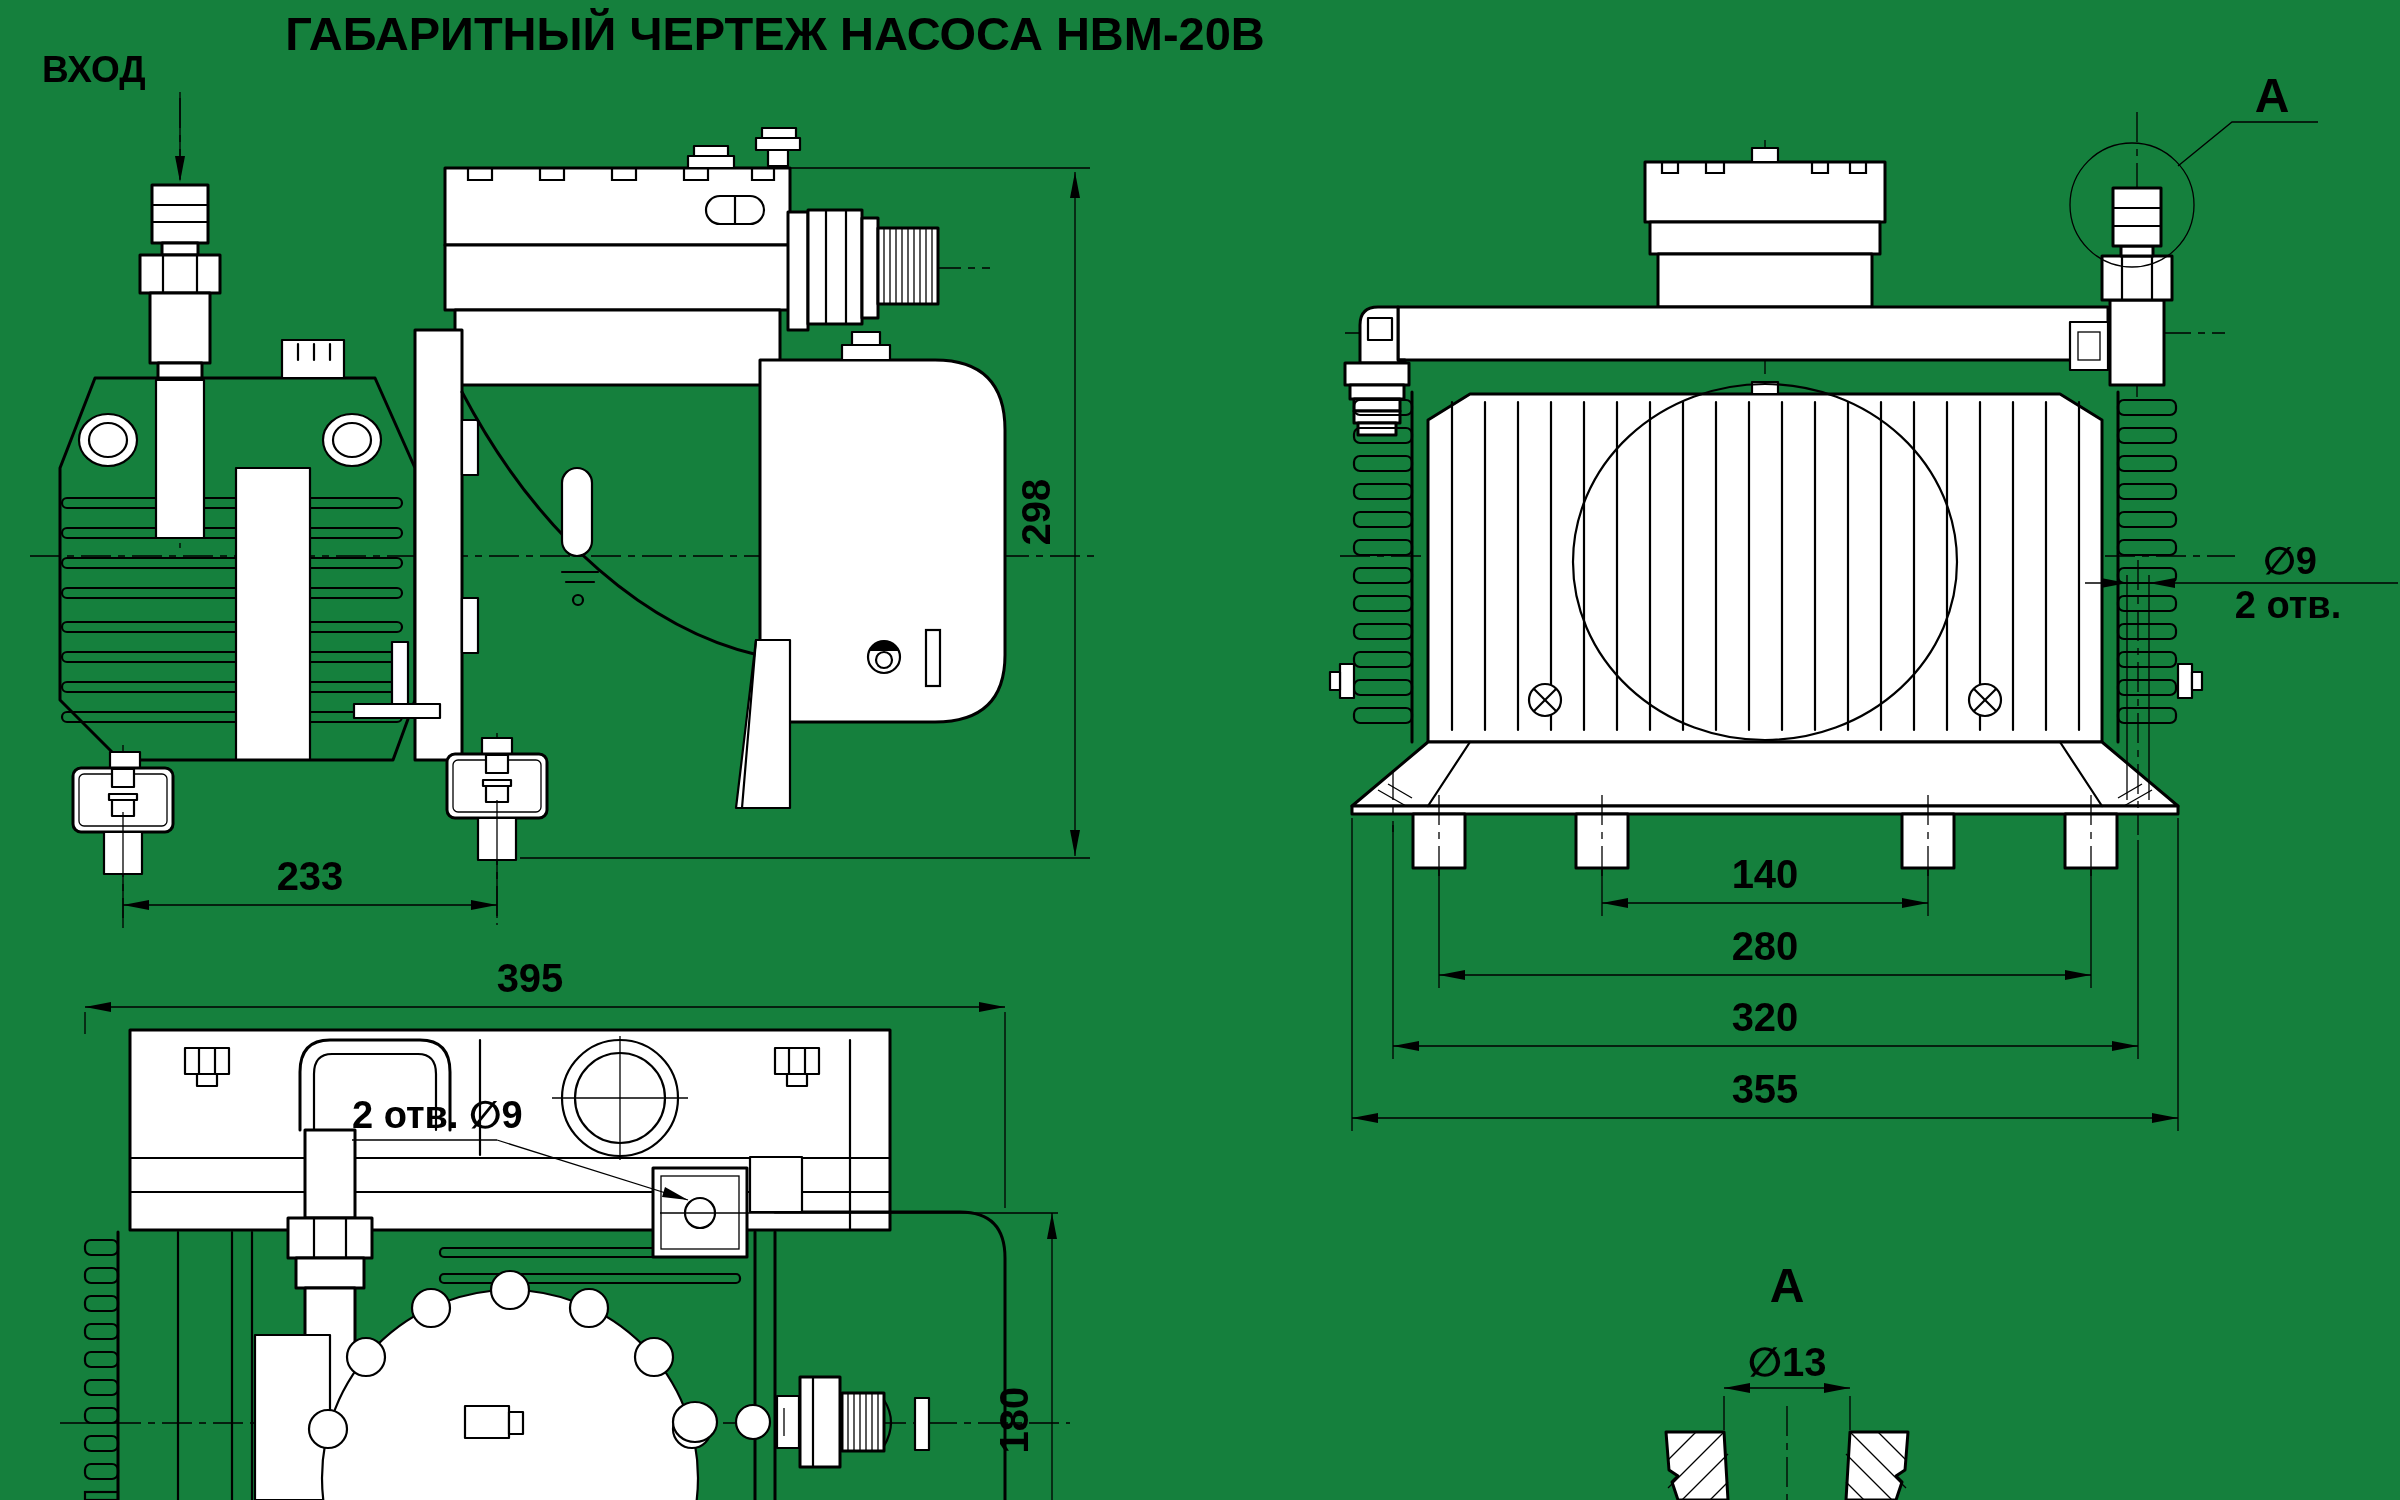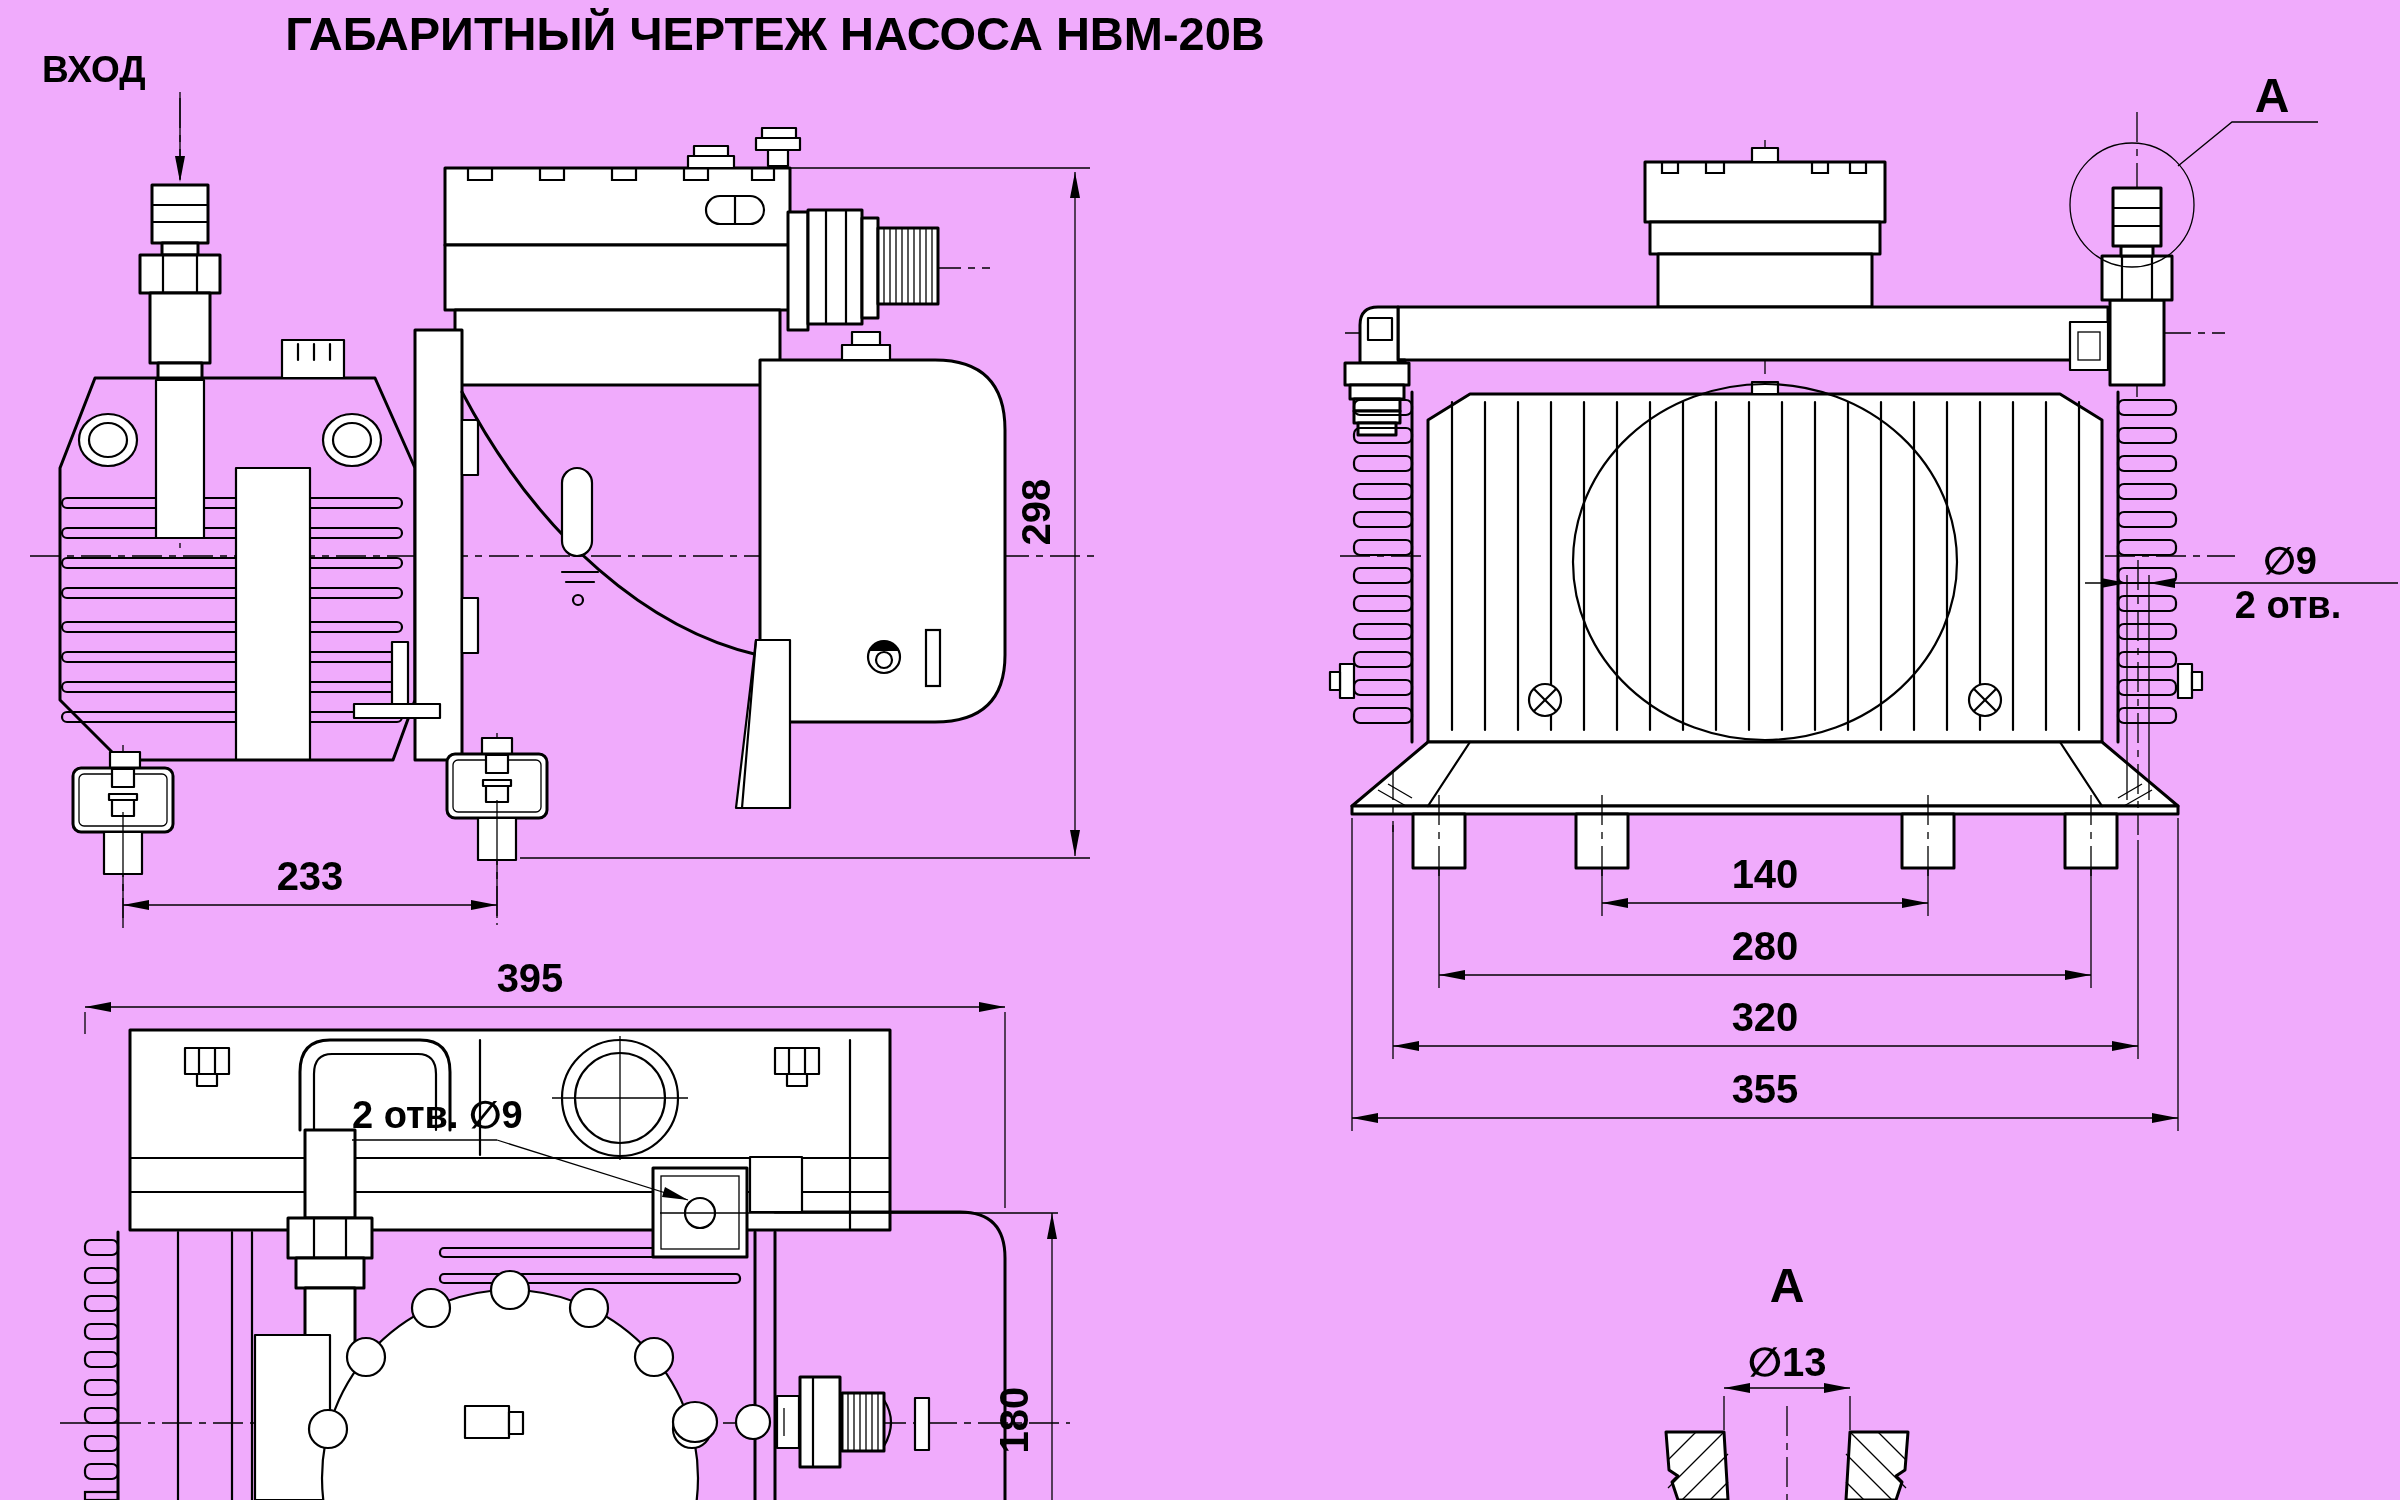--- a/index.html
+++ b/index.html
@@ -1,16 +1,16 @@
 <!DOCTYPE html>
 <html><head>
 <meta charset="utf-8">
 <style>
   html,body{margin:0;padding:0;background:#fff;}
-  .sheet{position:relative;width:2400px;height:1500px;background:#f0abfc;overflow:hidden;}
+  .sheet{position:relative;width:2400px;height:1500px;background:#15803d;overflow:hidden;}
   svg{display:block;}
   .t{font-family:"Liberation Sans","DejaVu Sans",sans-serif;font-weight:bold;fill:#000;}
   .ln{fill:none;stroke:#000;stroke-width:3;stroke-linecap:round;stroke-linejoin:round;}
   .ln2{fill:none;stroke:#000;stroke-width:2.2;stroke-linecap:round;}
   .sol{fill:#ffffff;stroke:#000;stroke-width:3;stroke-linejoin:round;}
   .sol2{fill:#ffffff;stroke:#000;stroke-width:2.2;stroke-linejoin:round;}
   .thin{fill:none;stroke:#000;stroke-width:1.3;}
   .cl{fill:none;stroke:#000;stroke-width:1.3;stroke-dasharray:30 7 7 7;}
   .arr{fill:#000;stroke:none;}
 </style>

